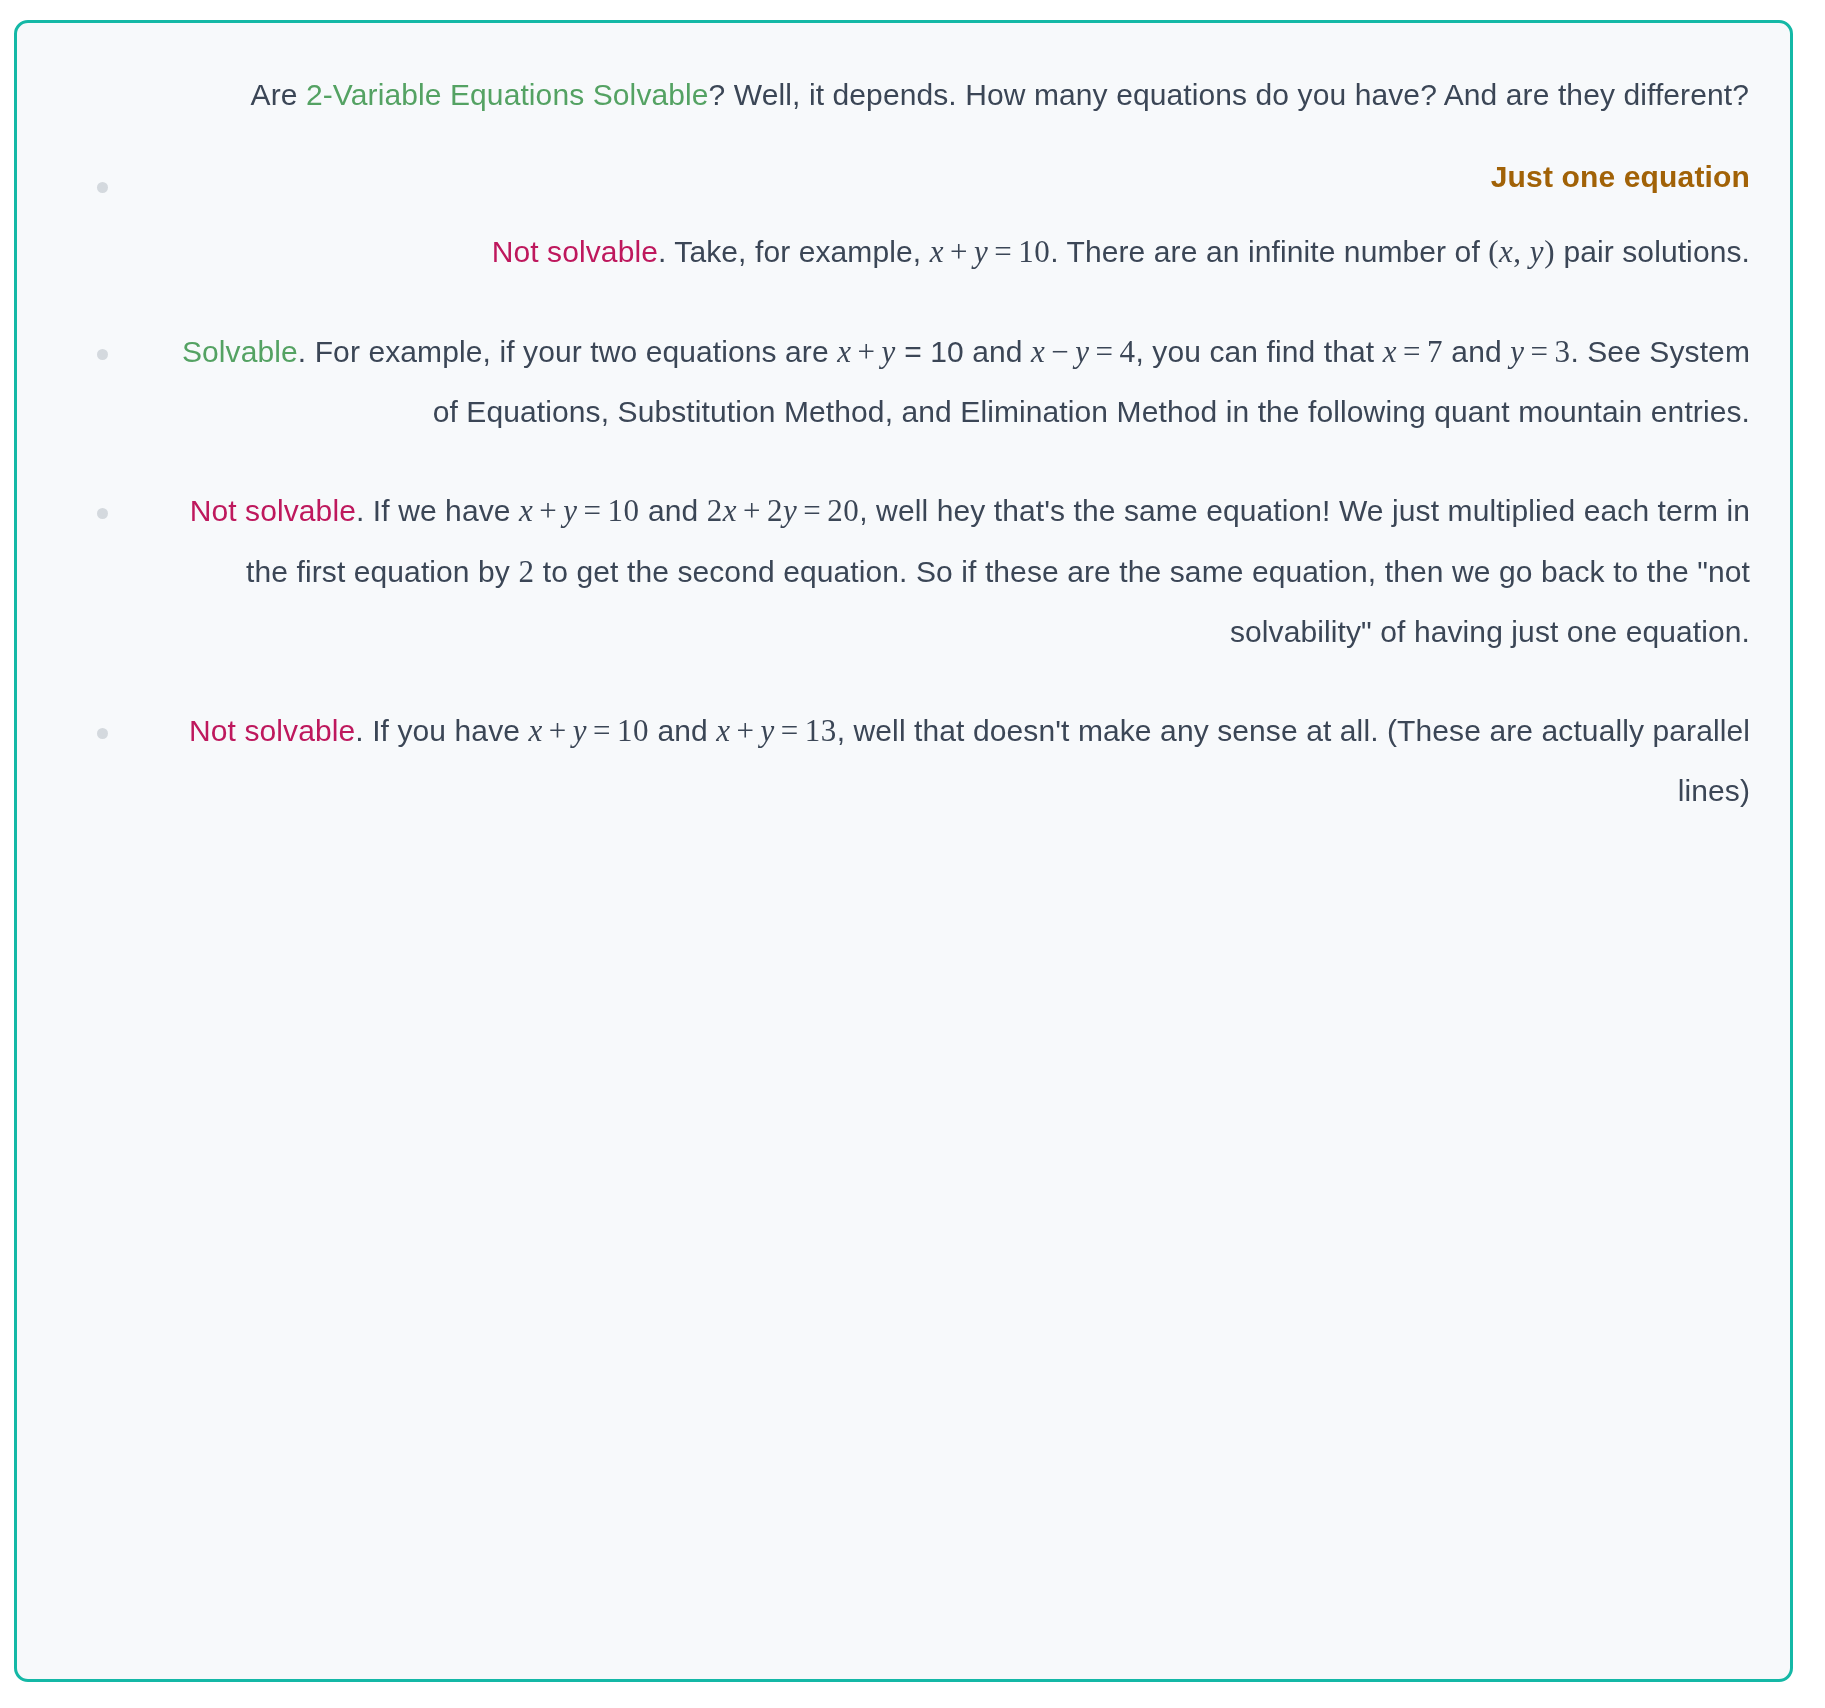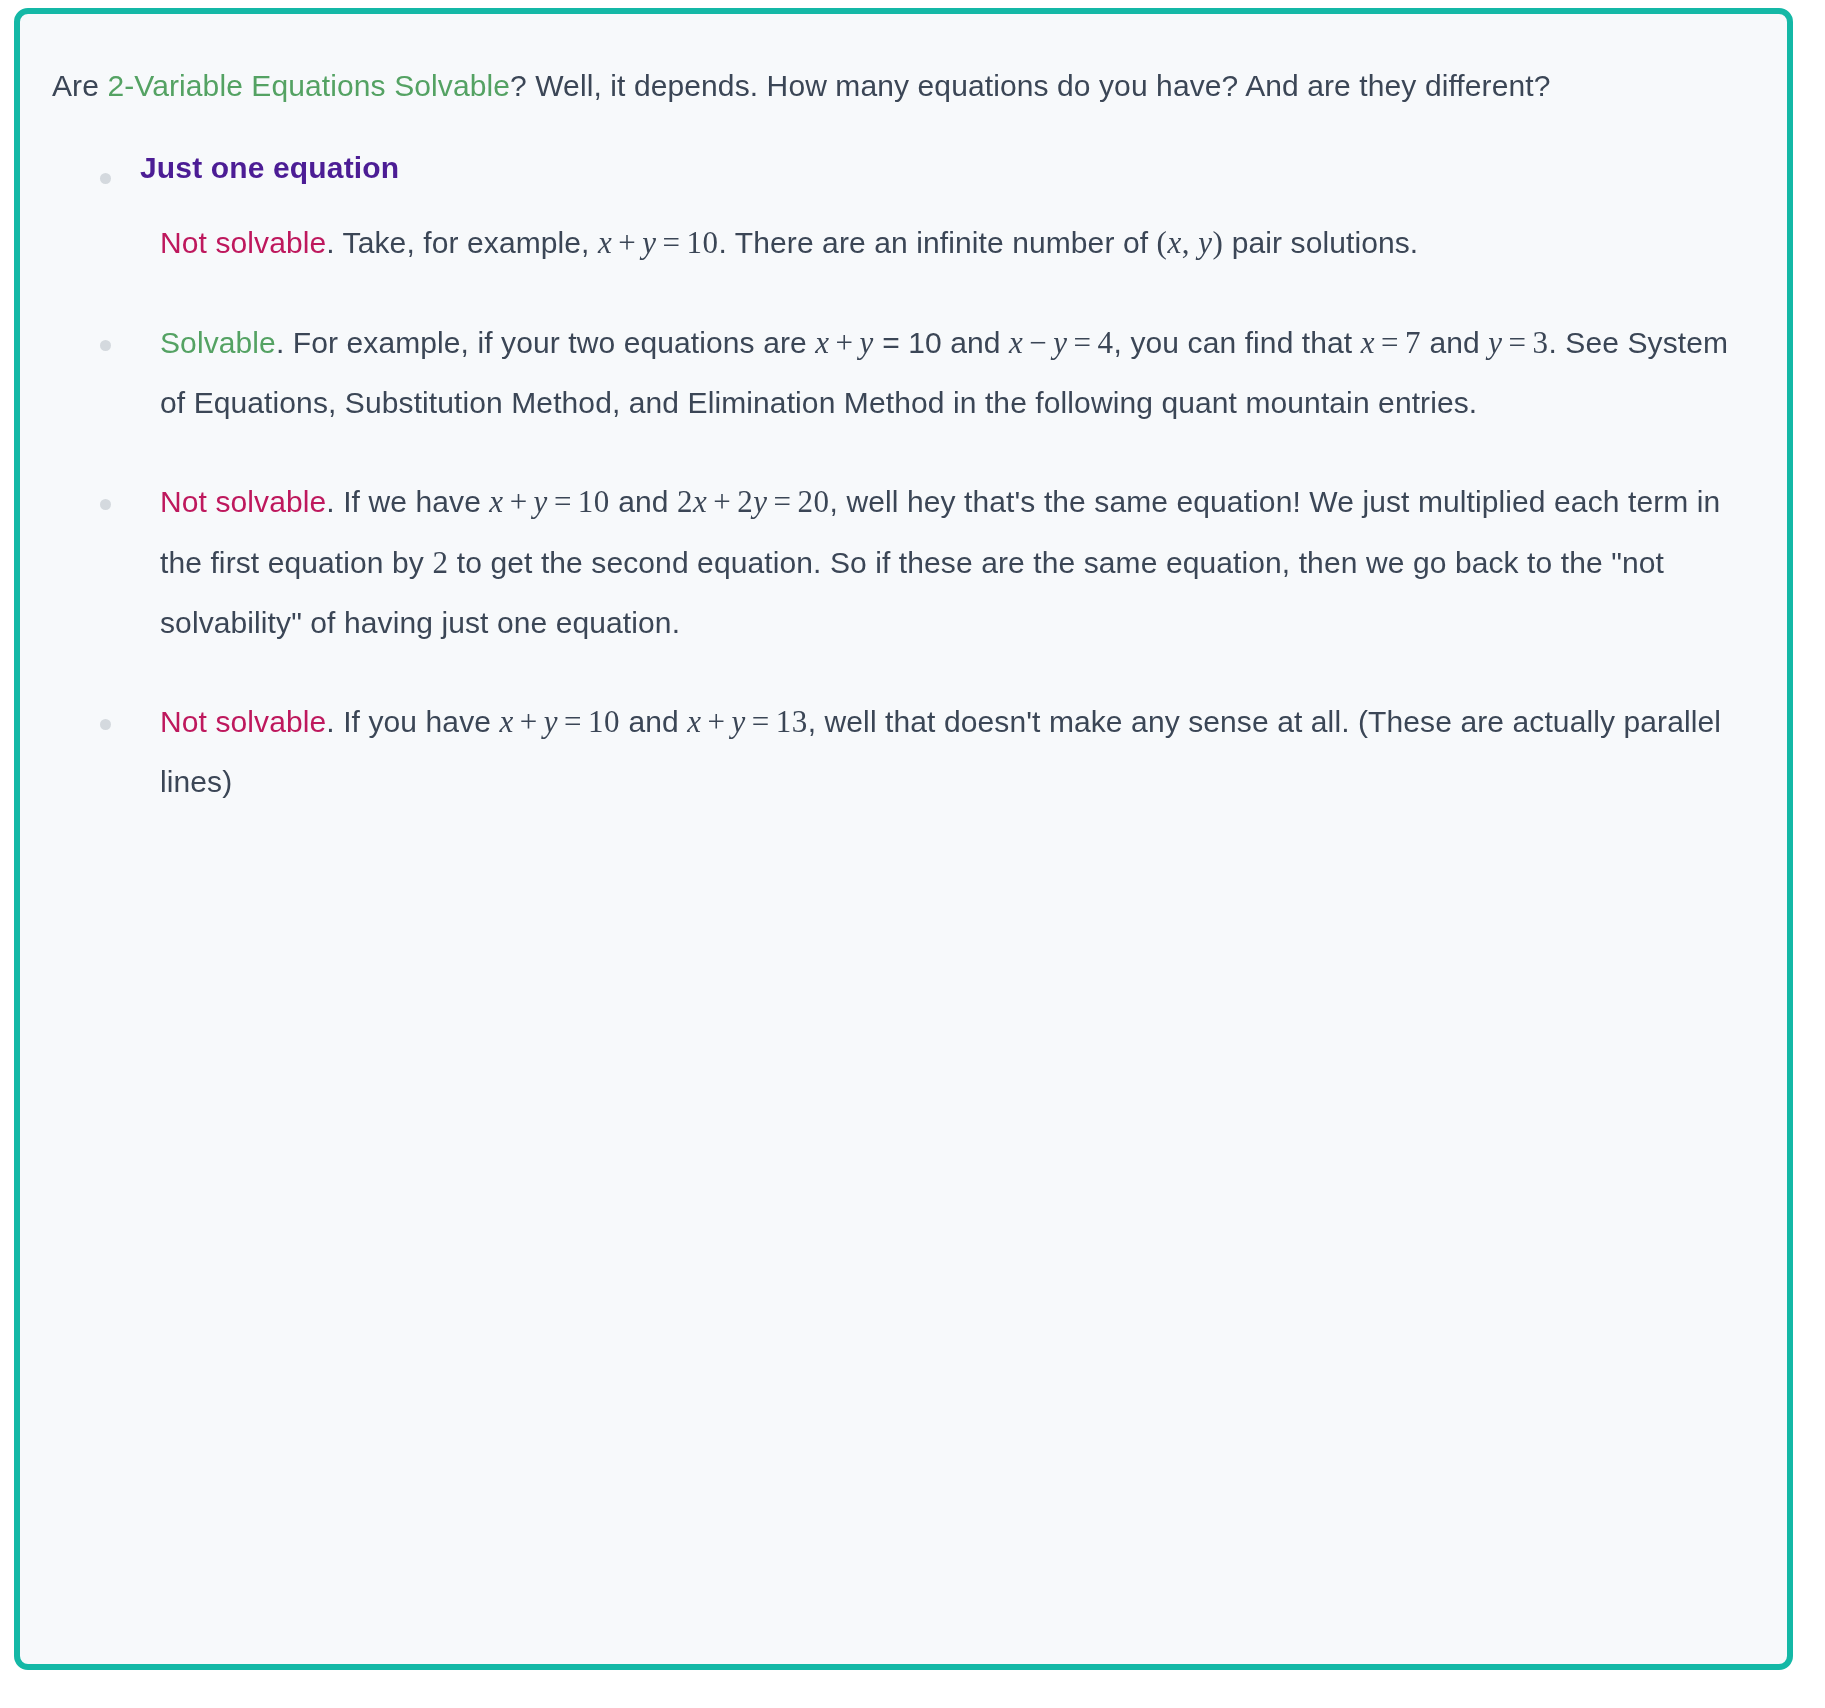--- a/index.html
+++ b/index.html
@@ -9,28 +9,29 @@
   }
   body {
     width: 1825px;
     height: 1708px;
     font-family: "Liberation Sans", sans-serif;
   }
 
   .card {
     position: absolute;
     left: 14px;
-    top: 8px;
+    top: 20px;
     width: 1779px;
     height: 1662px;
     background: #f7f9fb;
-    border: 6px solid #14b8a6;
+    border: 3px solid #14b8a6;
     border-radius: 14px;
     box-sizing: border-box;
     overflow: hidden;
+    text-align: right;
   }
 
   .inner {
     padding: 42px 40px 30px 32px;
   }
 
   .prose {
     color: #3b4656;
     font-size: 30px;
     line-height: 1.98;
@@ -63,21 +64,21 @@
     left: 48px;
     top: 28px;
     width: 11px;
     height: 11px;
     border-radius: 50%;
     background: #d4d9de;
   }
 
   .bullet-title {
     font-weight: bold;
-    color: #4c1d95;
+    color: #a16207;
     font-size: 30px;
     line-height: 1.5;
     letter-spacing: 0.15px;
   }
 
   .bullet-body {
     margin-top: 22px;
     padding-left: 20px;
     max-width: 1640px;
   }

